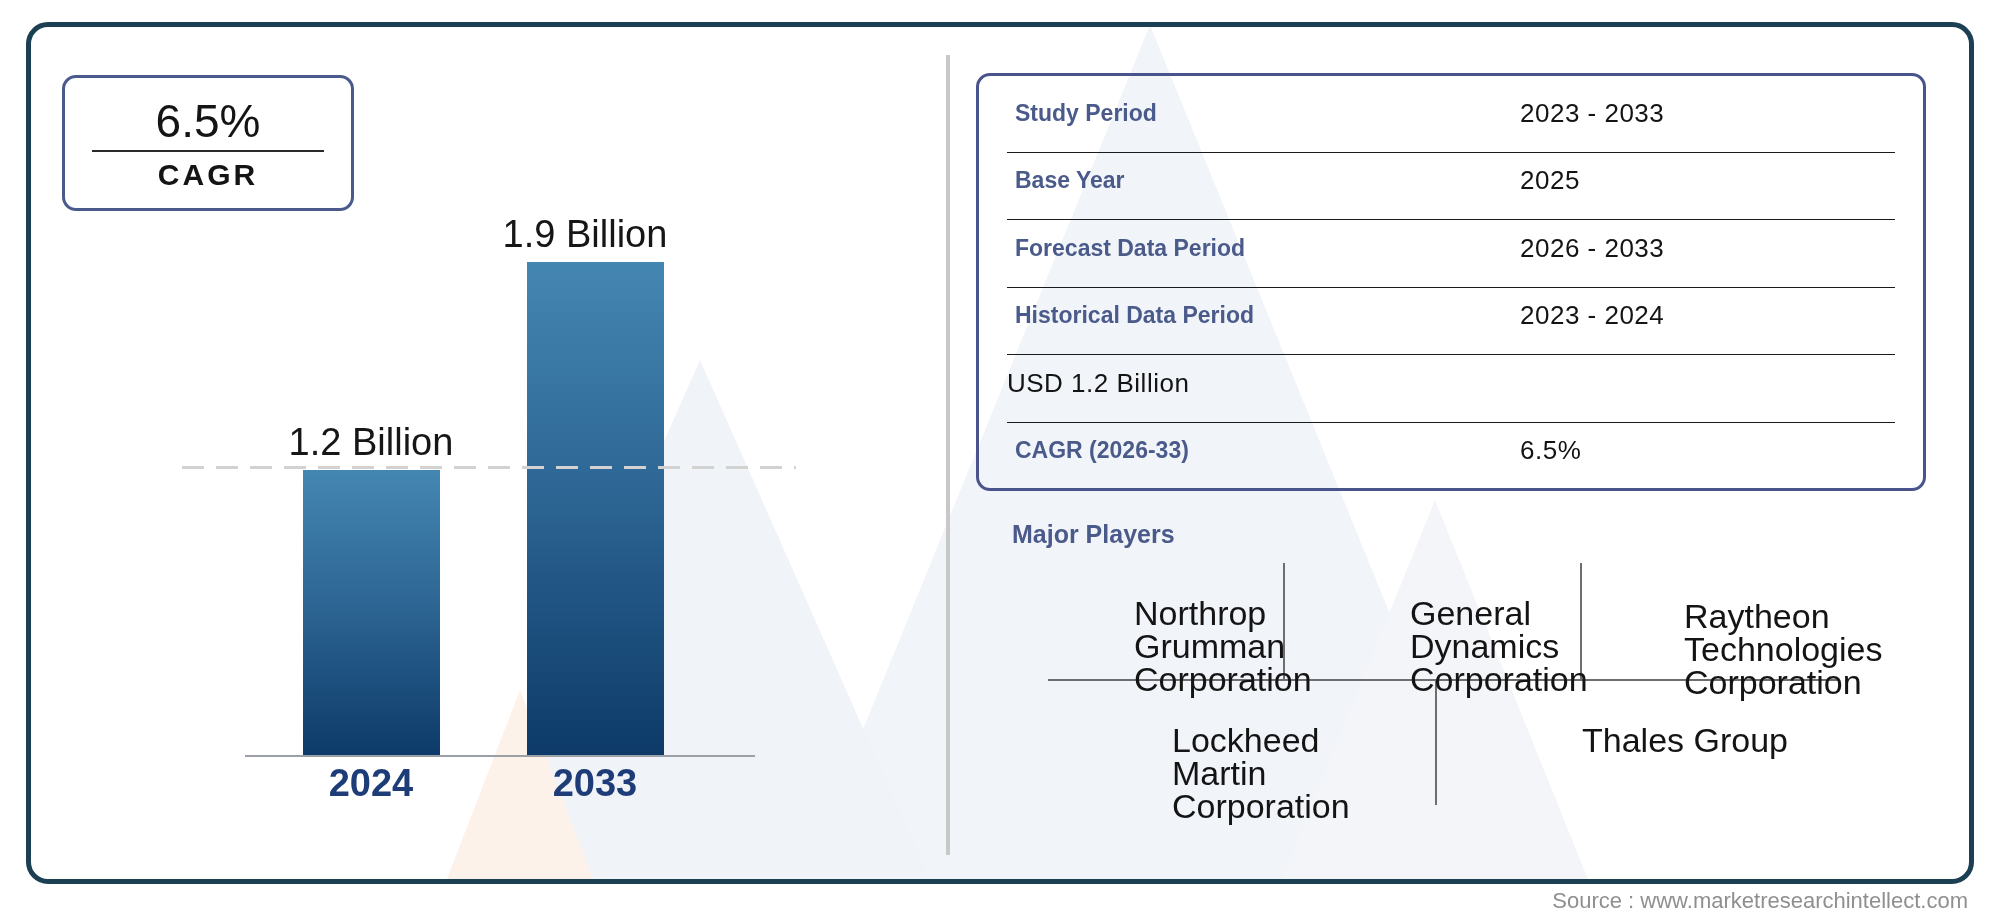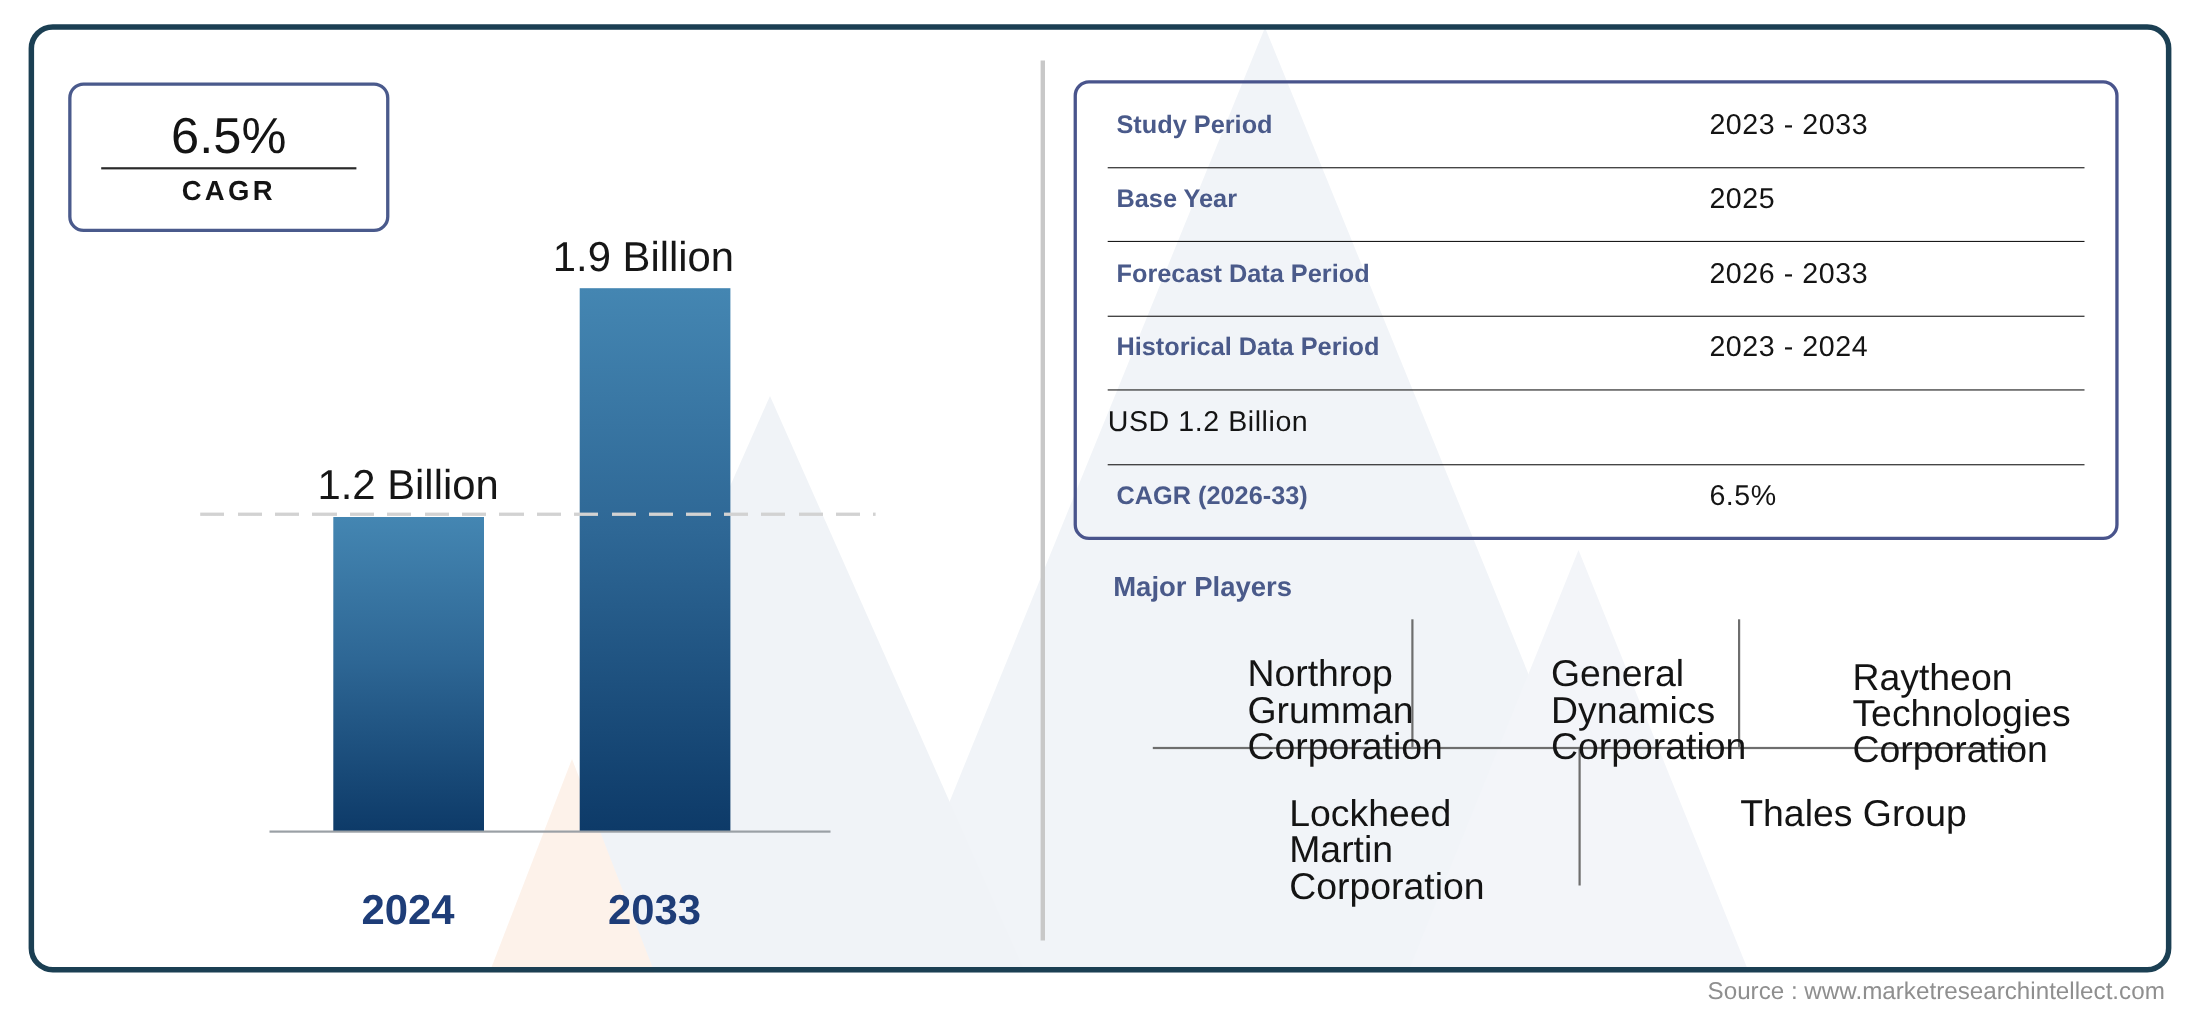--- a/index.html
+++ b/index.html
@@ -18,53 +18,53 @@
   }
   .watermark{position:absolute;left:0;top:0;z-index:0;}
   
   .cagr-badge{
     position:absolute;left:62px;top:75px;width:286px;height:130px;
     border:3px solid #4a5a8c;border-radius:14px;z-index:3;
     display:flex;flex-direction:column;align-items:center;justify-content:center;
   }
   .cagr-value{font-size:46px;font-weight:400;color:#141414;line-height:52px;}
   .cagr-divider{width:232px;height:0;border-top:2px solid #2a2a2a;margin:3px 0 6px 0;}
-  .cagr-label{font-size:25px;font-weight:700;letter-spacing:3px;color:#141414;}
+  .cagr-label{font-size:30px;font-weight:700;letter-spacing:3px;color:#141414;}
   
   .ref-line{
     position:absolute;left:182px;top:466px;width:614px;height:3px;z-index:5;
     background:repeating-linear-gradient(90deg,#d2d2d2 0 22px,transparent 22px 34px);
   }
   .bar{position:absolute;width:137px;z-index:4;
     background:linear-gradient(180deg,#4486b2 0%,#2e6795 45%,#0d3a68 100%);}
   .bar[data-idx="0"]{left:303px;top:470px;height:286px;}
   .bar[data-idx="1"]{left:527px;top:262px;height:494px;}
   .bar-value-label{
     position:absolute;width:220px;text-align:center;font-size:38px;font-weight:400;
     color:#161616;z-index:4;
   }
   .bar-value-label[data-idx="0"]{left:261px;top:421px;}
   .bar-value-label[data-idx="1"]{left:475px;top:213px;}
   .axis-line{position:absolute;left:245px;top:755px;width:510px;height:2px;background:#9aa0a5;z-index:4;}
   .x-label{
-    position:absolute;width:200px;text-align:center;top:807px;z-index:4;
+    position:absolute;width:200px;text-align:center;top:762px;z-index:4;
     font-size:38px;font-weight:800;color:#1e3d78;
   }
   .x-label[data-idx="0"]{left:271px;}
   .x-label[data-idx="1"]{left:495px;}
   
   .info-card{
     position:absolute;left:976px;top:73px;width:950px;height:418px;
     border:3px solid #49548c;border-radius:14px;z-index:3;
     display:flex;flex-direction:column;justify-content:space-around;
     box-sizing:border-box;padding:4px 0;
   }
   .info-row{position:relative;display:flex;align-items:center;height:56px;}
   .info-row + .info-row{border-top:1.5px solid #1a1a1a;}
-  .info-row{margin:0 28px;gap:34px;}
+  .info-row{margin:0 28px;}
   .row-label{width:505px;padding-left:8px;font-size:23px;font-weight:700;color:#4a5a8a;}
   .row-value{font-size:26px;font-weight:400;color:#141414;letter-spacing:0.5px;}
   
   .players-heading{
     position:absolute;left:1012px;top:520px;font-size:25px;font-weight:700;
     color:#4a5a8a;z-index:3;
   }
   .tl-line{position:absolute;background:#6e6e6e;z-index:3;}
   .tl-axis{left:1048px;top:679px;width:790px;height:2px;}
   .tl-tick-1{left:1283px;top:563px;width:2px;height:118px;}

